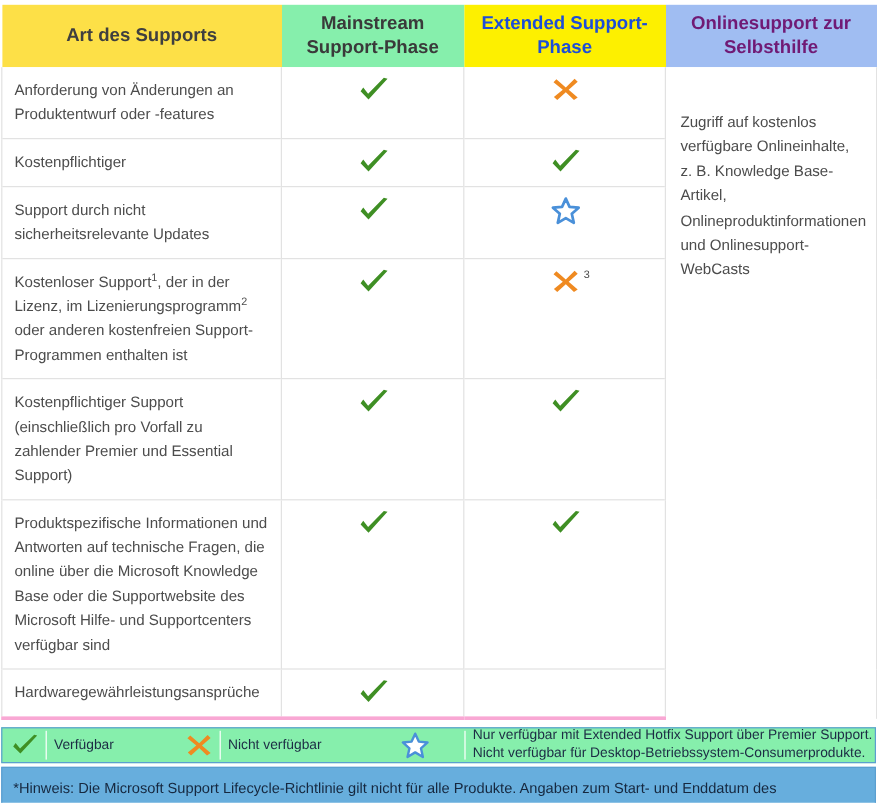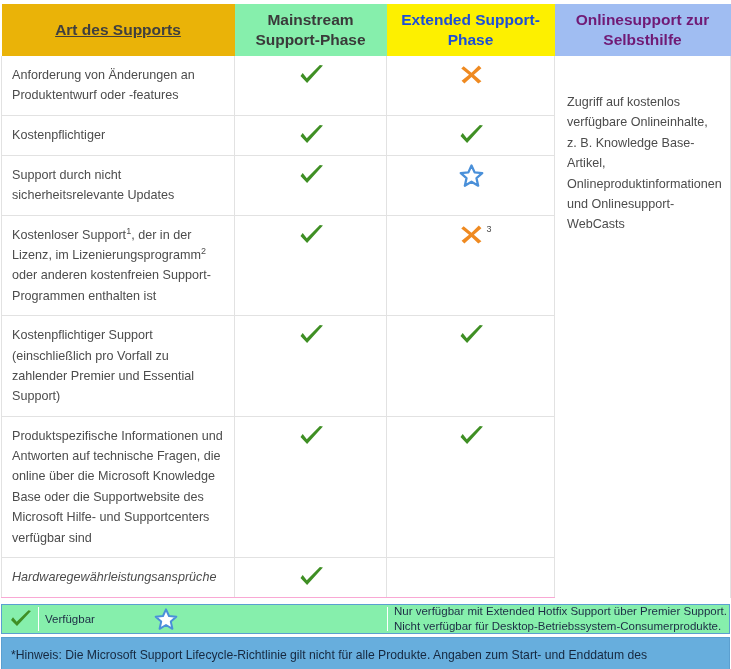--- a/index.html
+++ b/index.html
@@ -37,21 +37,21 @@
   .lifecycle-table th {
     height: 48px;
     font-size: 15.5px;
     font-weight: bold;
     line-height: 1.28;
     padding: 2px 6px;
     vertical-align: middle;
     text-align: center;
     border: none;
   }
-  th.h-type   { background: #eab308; color: #3f3f3f; text-decoration: underline; }
+  th.h-type   { background: #fde047; color: #3f3f3f; }
   th.h-main   { background: #86efac; color: #3a3a3a; }
   th.h-ext    { background: #fdf000; color: #1d4ed8; }
   th.h-online { background: #a0bdf2; color: #701a75; }
 
   .lifecycle-table td {
     border-top: 1px solid #e2e2e2;
     border-right: 1px solid #e2e2e2;
     padding: 9px 9px 9px 10px;
     font-size: 12.6px;
     line-height: 1.62;
@@ -65,21 +65,21 @@
   }
   .lifecycle-table tr.row-first td { border-top: none; }
   .lifecycle-table td.cell-icon {
     text-align: center;
     padding-top: 8px;
   }
   .lifecycle-table td.cell-online {
     border-right: 1px solid #e2e2e2;
     padding: 9px 12px 9px 12px;
   }
-  .lifecycle-table tr.row-last td { border-bottom: 1px solid #f9a8d4; font-style: italic; }
+  .lifecycle-table tr.row-last td { border-bottom: 3px solid #f9a8d4; }
 
   sup { font-size: 9px; vertical-align: super; line-height: 0; }
 
   
   .ic { display: inline-block; vertical-align: middle; line-height: 0; }
   .ic svg { display: block; }
   .icon-wrap { display: inline-block; position: relative; }
   .icon-sup {
     position: absolute;
     top: -2px;
@@ -235,20 +235,30 @@
     <div class="legend-item li-1">
       <span class="legend-icon">
         <svg width="24" height="20" viewBox="0 0 24 20">
             <path d="M2 11 L8 17 L22 2 L19.5 1.2 L7.7 12.8 L4 8.2 Z" fill="#3f8f24"></path>
           </svg>
       </span>
       <span class="legend-text">
         <span>Verfügbar</span>
       </span>
     </div>
+    <div class="legend-item li-2">
+      <span class="legend-icon">
+        <svg width="22" height="20" viewBox="0 0 22 20">
+          <path d="M3.5 2 L11 8.4 L18 1.5 L20.5 4 L13.3 10.3 L20.5 16.5 L17.5 18.5 L11 12.3 L4.2 18.5 L1.5 16 L8.6 10.2 L1.2 4.3 Z" fill="#ef8a21"></path>
+        </svg>
+      </span>
+      <span class="legend-text">
+        <span>Nicht verfügbar</span>
+      </span>
+    </div>
     <div class="legend-item li-3">
       <span class="legend-icon">
         <svg width="24" height="23" viewBox="0 0 24 23">
           <path d="M12 1.4 L15 8 L22.3 8.7 L16.8 13.6 L18.4 20.8 L12 17 L5.6 20.8 L7.2 13.6 L1.7 8.7 L9 8 Z" fill="#ffffff" stroke="#4a90d9" stroke-width="2" stroke-linejoin="round"></path>
         </svg>
       </span>
       <span class="legend-text">
         <span class="l1">Nur verfügbar mit Extended Hotfix Support über Premier Support.</span>
         <span class="l2">Nicht verfügbar für Desktop-Betriebssystem-Consumerprodukte.</span>
       </span>

